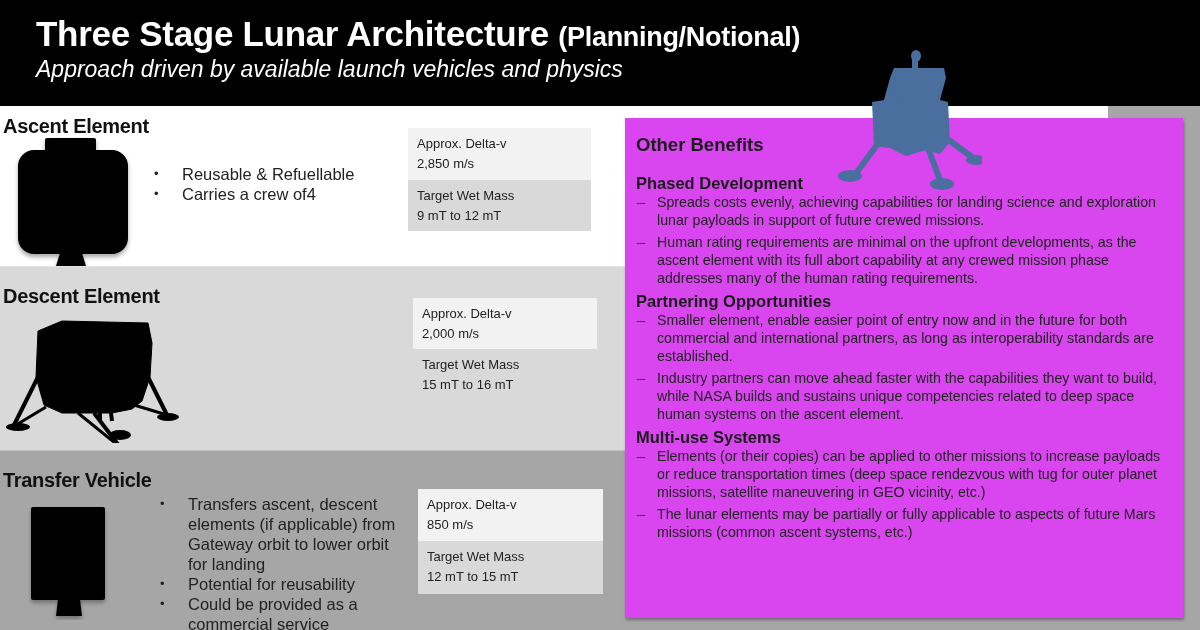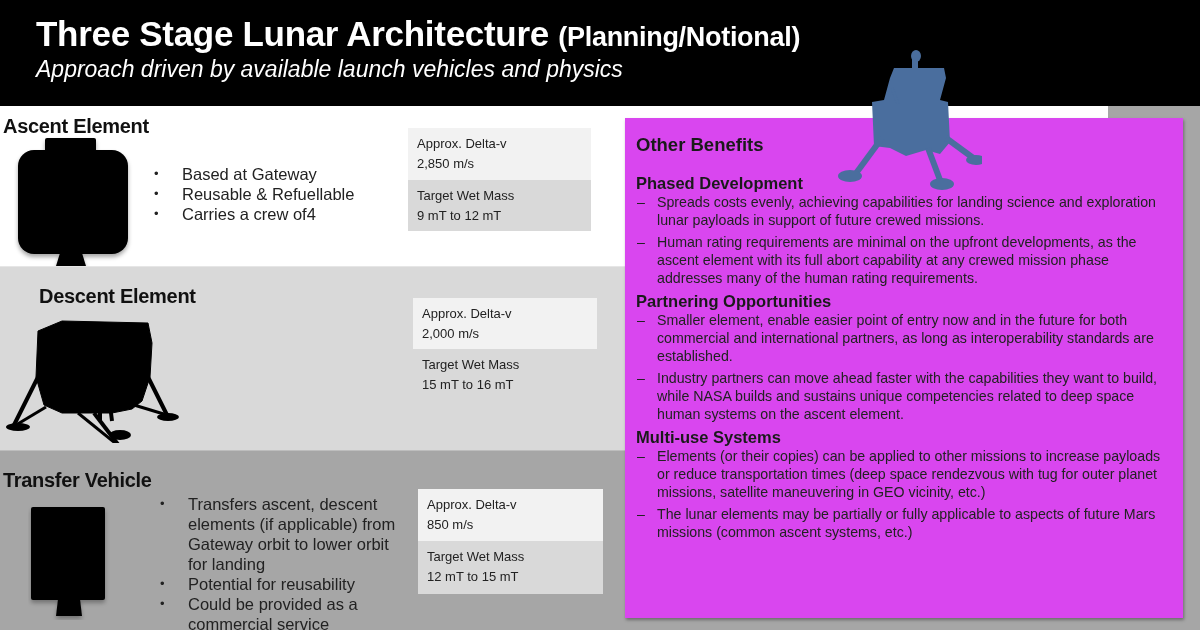--- a/index.html
+++ b/index.html
@@ -58,38 +58,37 @@
           </filter>
         </defs>
       <g filter="url(#sh1)">
         <rect x="31" y="2" width="51" height="16" rx="2" fill="#000"></rect>
         <rect x="4" y="14" width="110" height="104" rx="16" fill="#000"></rect>
         <polygon points="46,117 68,117 72,130 42,130" fill="#000"></polygon>
       </g>
     </svg>
   </div>
   <ul class="bullets" style="left:152px; top:58px;">
-    <li>Based at Gateway</li>
     <li>Reusable &amp; Refuellable</li>
     <li>Carries a crew of4</li>
   </ul>
   <div class="info" style="left:408px; top:22px; width:183px;">
     <div class="cell" style="background:#f2f2f2; height:52px;">
       <span class="label">Approx. Delta-v</span>
       <span class="value">2,850 m/s</span>
     </div>
     <div class="cell" style="background:#d9d9d9; height:51px;">
       <span class="label">Target Wet Mass</span>
       <span class="value">9 mT to 12 mT</span>
     </div>
   </div>
 </div>
 
 <div class="section sec-descent">
-  <div class="sec-title" style="top:18px;margin-left:36px;">Descent Element</div>
+  <div class="sec-title" style="top:18px;">Descent Element</div>
   <div style="position:absolute; left:2px; top:50px; width:178px; height:126px;">
     <svg width="178" height="126" viewBox="0 0 178 126">
       <g fill="#000" stroke="#000">
         <path d="M36 14 L60 4 L146 6 L150 26 L148 60 L140 84 L130 92 L110 96 L60 96 L42 88 L34 60 Z" stroke-width="1"></path>
         <line x1="38" y1="56" x2="12" y2="108" stroke-width="4"></line>
         <line x1="44" y1="90" x2="14" y2="108" stroke-width="3"></line>
         <line x1="146" y1="60" x2="165" y2="98" stroke-width="4"></line>
         <line x1="132" y1="88" x2="165" y2="98" stroke-width="3"></line>
         <line x1="92" y1="96" x2="118" y2="130" stroke-width="4"></line>
         <line x1="76" y1="96" x2="118" y2="130" stroke-width="3"></line>

